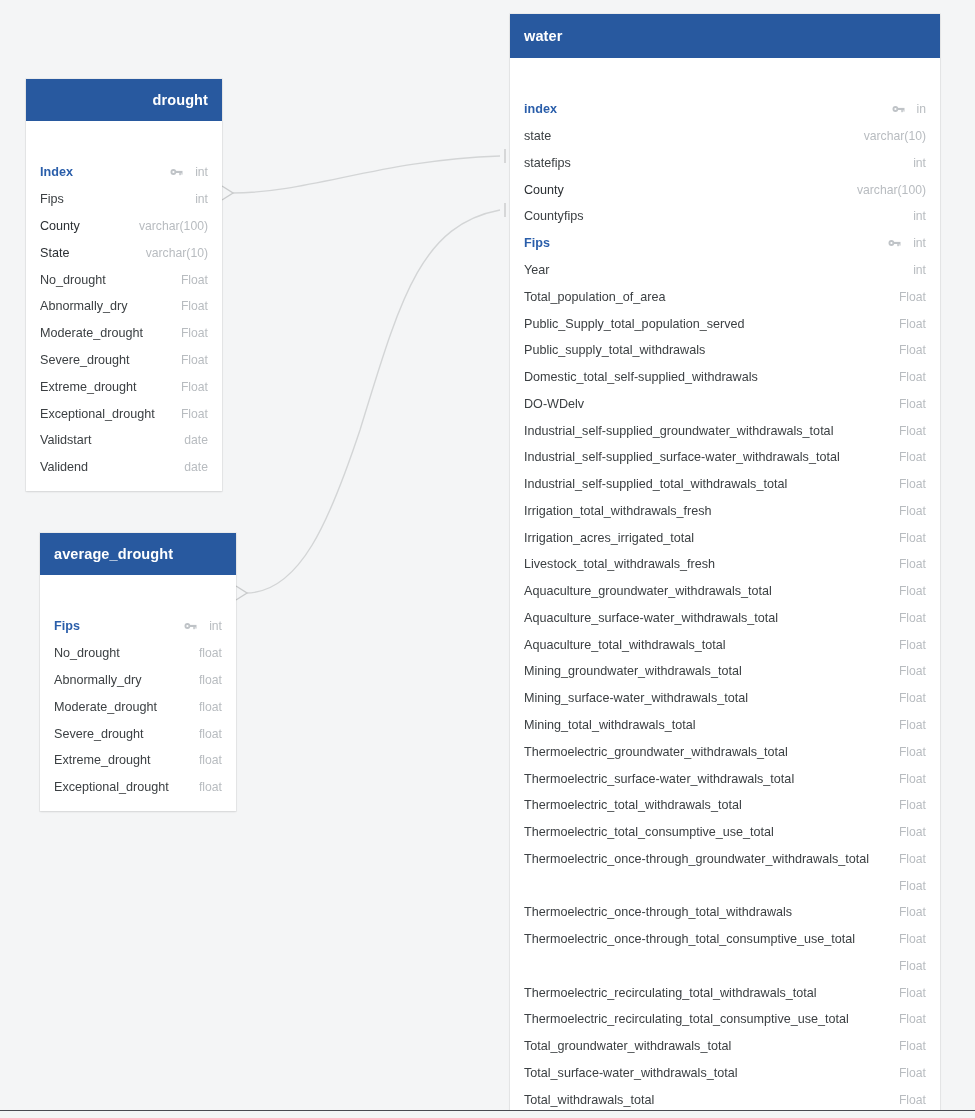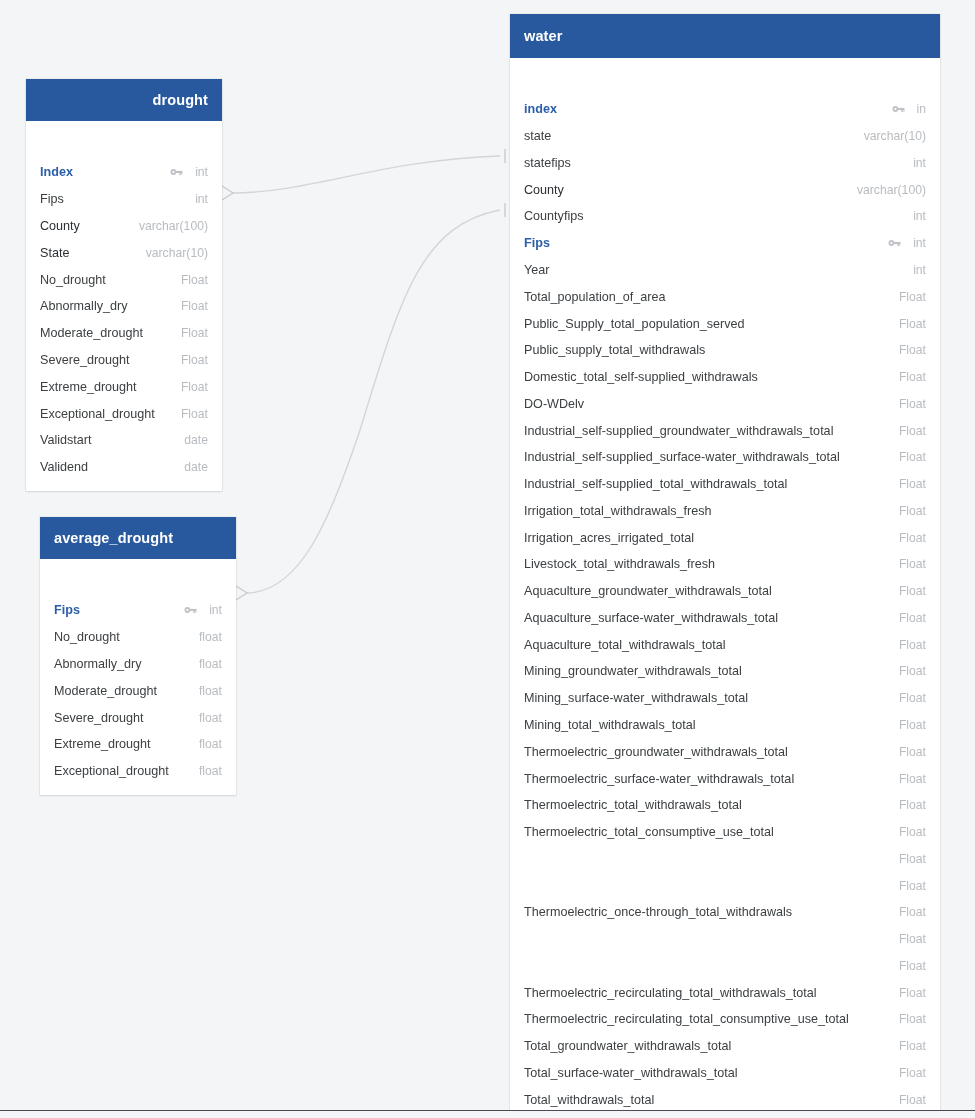--- a/index.html
+++ b/index.html
@@ -81,21 +81,21 @@
     text-align: right;
   }
 
   
   .key-icon { display: block; }
 
   
   #card-drought          { left: 26px;  top: 79px;  width: 196px; }
   #card-drought .table-header { height: 42px; justify-content: flex-end; }
 
-  #card-average-drought  { left: 40px;  top: 517px; width: 196px; }
+  #card-average-drought  { left: 40px;  top: 533px; width: 196px; }
   #card-average-drought .table-header { height: 42px; }
 
   #card-water            { left: 510px; top: 14px;  width: 430px; }
   #card-water .table-header { height: 44px; }
   #card-water .col-row  { height: 26.78px; }
 
   
   #bottom-rule {
     position: absolute;
     left: 0; top: 1110px;
@@ -495,39 +495,41 @@
           </span>
         </div>
         <div class="col-row">
           <span class="col-name ">Thermoelectric_total_consumptive_use_total</span>
           <span class="col-spacer"></span>
           <span class="col-meta">
             <span class="col-type">Float</span>
           </span>
         </div>
         <div class="col-row">
+          <span class="col-name ">Thermoelectric_once-through_groundwater_withdrawals_total</span>
           <span class="col-spacer"></span>
           <span class="col-meta">
             <span class="col-type">Float</span>
           </span>
         </div>
         <div class="col-row">
           <span class="col-spacer"></span>
           <span class="col-meta">
             <span class="col-type">Float</span>
           </span>
         </div>
         <div class="col-row">
           <span class="col-name ">Thermoelectric_once-through_total_withdrawals</span>
           <span class="col-spacer"></span>
           <span class="col-meta">
             <span class="col-type">Float</span>
           </span>
         </div>
         <div class="col-row">
+          <span class="col-name ">Thermoelectric_once-through_total_consumptive_use_total</span>
           <span class="col-spacer"></span>
           <span class="col-meta">
             <span class="col-type">Float</span>
           </span>
         </div>
         <div class="col-row">
           <span class="col-spacer"></span>
           <span class="col-meta">
             <span class="col-type">Float</span>
           </span>

